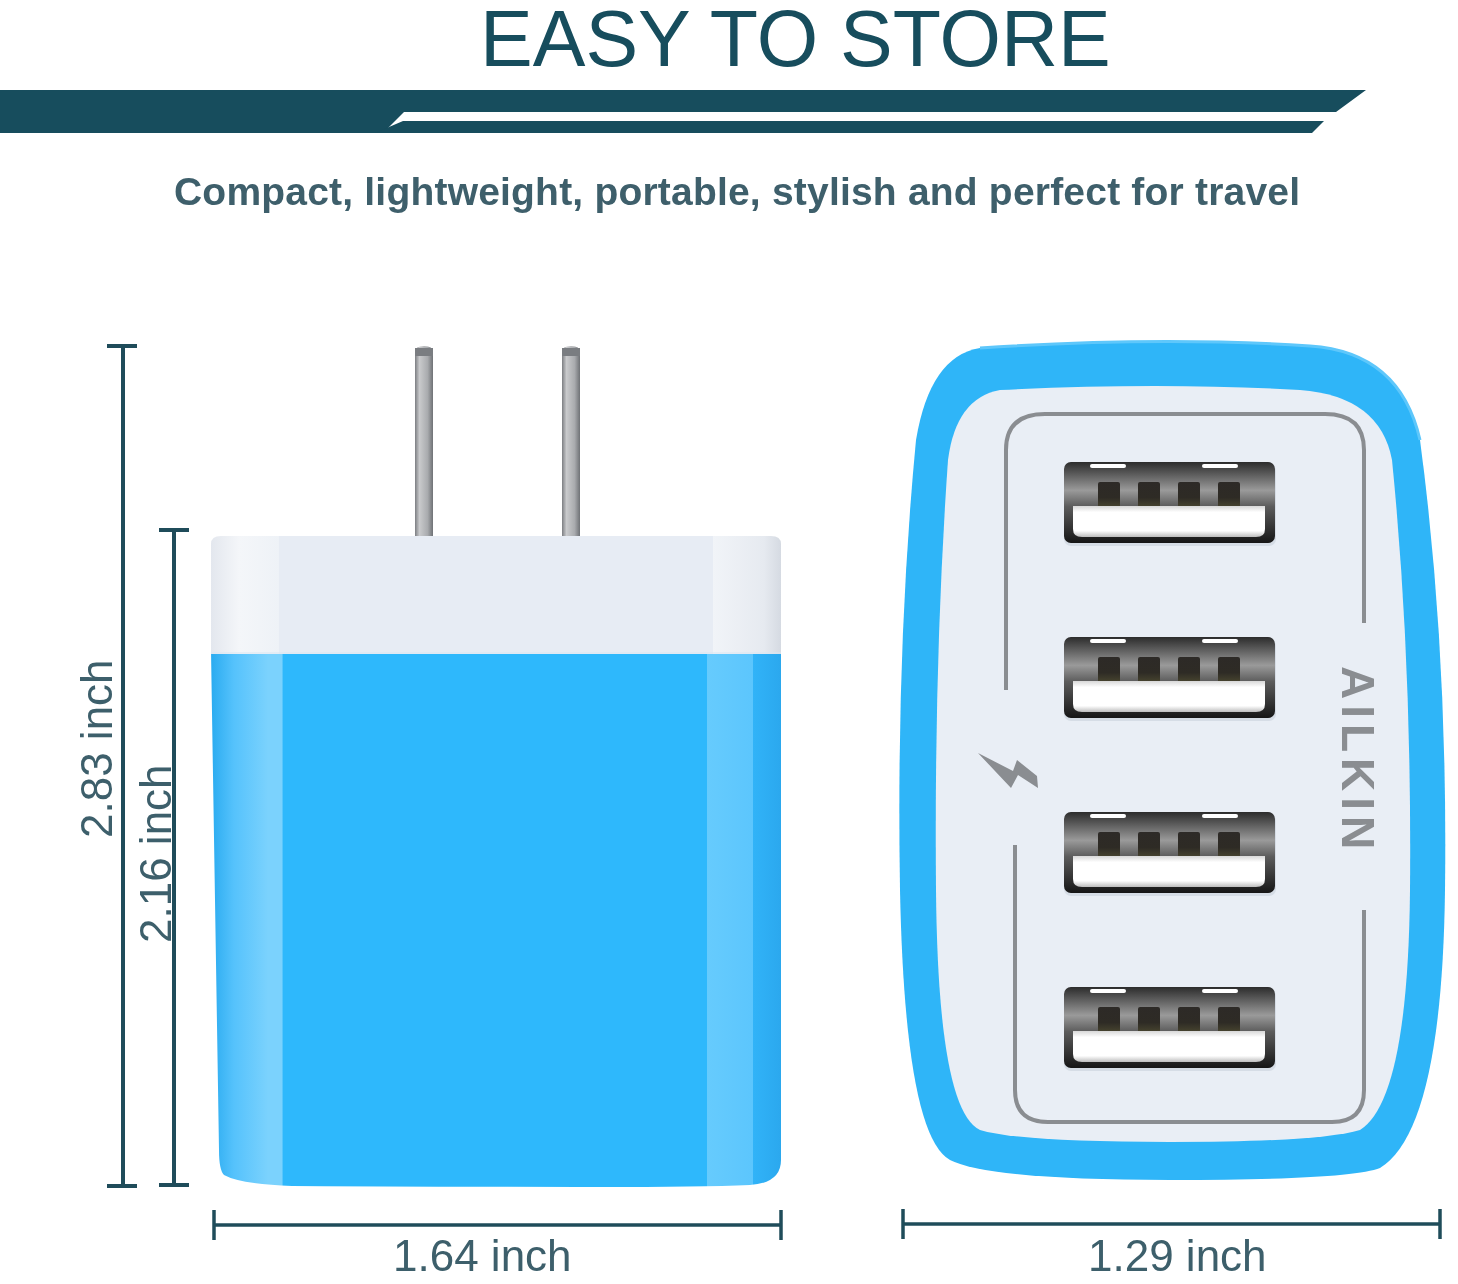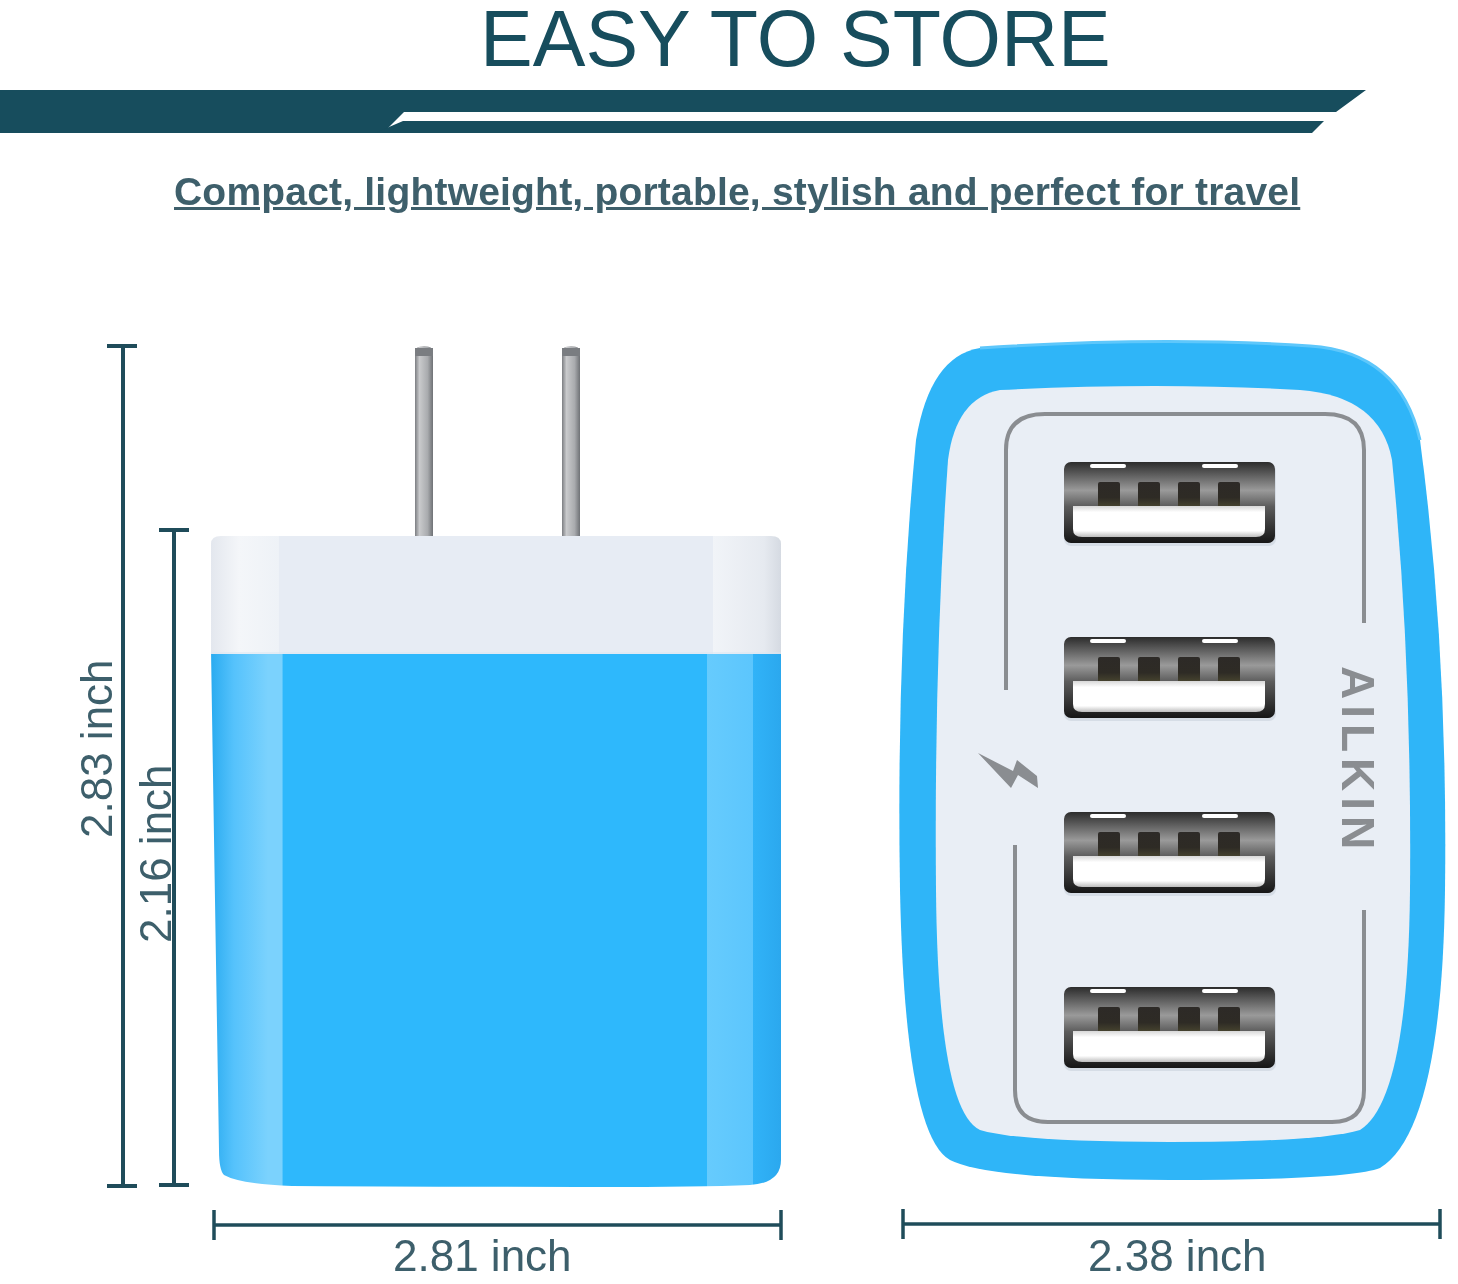--- a/index.html
+++ b/index.html
@@ -5,21 +5,21 @@
     html, body { margin: 0; padding: 0; background: #ffffff; }
     body { width: 1458px; height: 1284px; position: relative; overflow: hidden;
            font-family: "Liberation Sans", sans-serif; }
     .abs { position: absolute; }
 
     .title { left: 0; width: 1600px; top: 0; height: 80px; line-height: 80px;
              font-size: 79px; color: #174d5d; letter-spacing: 0px; text-align: left; }
     .title span { position: absolute; left: 480px; top: -1px; white-space: nowrap; text-align: right; }
 
     .subtitle { left: 174px; top: 170px; font-size: 39px; font-weight: bold;
-                color: #3e5f6b; white-space: nowrap; letter-spacing: 0.2px; text-decoration: underline; }
+                color: #3e5f6b; white-space: nowrap; letter-spacing: 0.2px; }
 
     .dim-text { color: #3d5f6b; font-size: 44px; white-space: nowrap; }
 
     .v-label { transform-origin: 0 0; transform: rotate(-90deg); }
 
     .brand { transform-origin: 0 0; transform: rotate(90deg);
              font-weight: bold; font-size: 46px; color: #8a8d91; letter-spacing: 6px;
              white-space: nowrap; }
   </style>
 </head>
@@ -94,21 +94,21 @@
   <line x1="11" y1="323" x2="581" y2="323" stroke="#d9e6f3" stroke-width="1"></line>
 </svg>
 
 <svg class="abs" style="left:205px;top:1205px" width="590" height="40">
   <g stroke="#1f4c5a" stroke-width="3.5">
     <line x1="9" y1="20" x2="576" y2="20"></line>
     <line x1="9" y1="5" x2="9" y2="35"></line>
     <line x1="576" y1="5" x2="576" y2="35"></line>
   </g>
 </svg>
-<div class="abs dim-text" style="left:393px;top:1231px;">2.81 inch</div>
+<div class="abs dim-text" style="left:393px;top:1231px;">1.64 inch</div>
 
 <svg class="abs" style="left:880px;top:330px" width="578" height="870">
   <defs>
     <linearGradient id="port" x1="0" x2="0" y1="0" y2="1">
       <stop offset="0" stop-color="#2c2c2c"></stop>
       <stop offset="0.35" stop-color="#9a9a9a"></stop>
       <stop offset="0.55" stop-color="#5c5c5c"></stop>
       <stop offset="1" stop-color="#161616"></stop>
     </linearGradient>
     <linearGradient id="tongue" x1="0" x2="0" y1="0" y2="1">
@@ -154,13 +154,13 @@
 </svg>
 <div class="abs brand" style="left:1385px;top:666px;">AILKIN</div>
 
 <svg class="abs" style="left:895px;top:1205px" width="555" height="40">
   <g stroke="#1f4c5a" stroke-width="3.5">
     <line x1="8" y1="19" x2="545" y2="19"></line>
     <line x1="8" y1="4" x2="8" y2="34"></line>
     <line x1="545" y1="4" x2="545" y2="34"></line>
   </g>
 </svg>
-<div class="abs dim-text" style="left:1088px;top:1231px;">2.38 inch</div>
+<div class="abs dim-text" style="left:1088px;top:1231px;">1.29 inch</div>
 
 </body></html>

